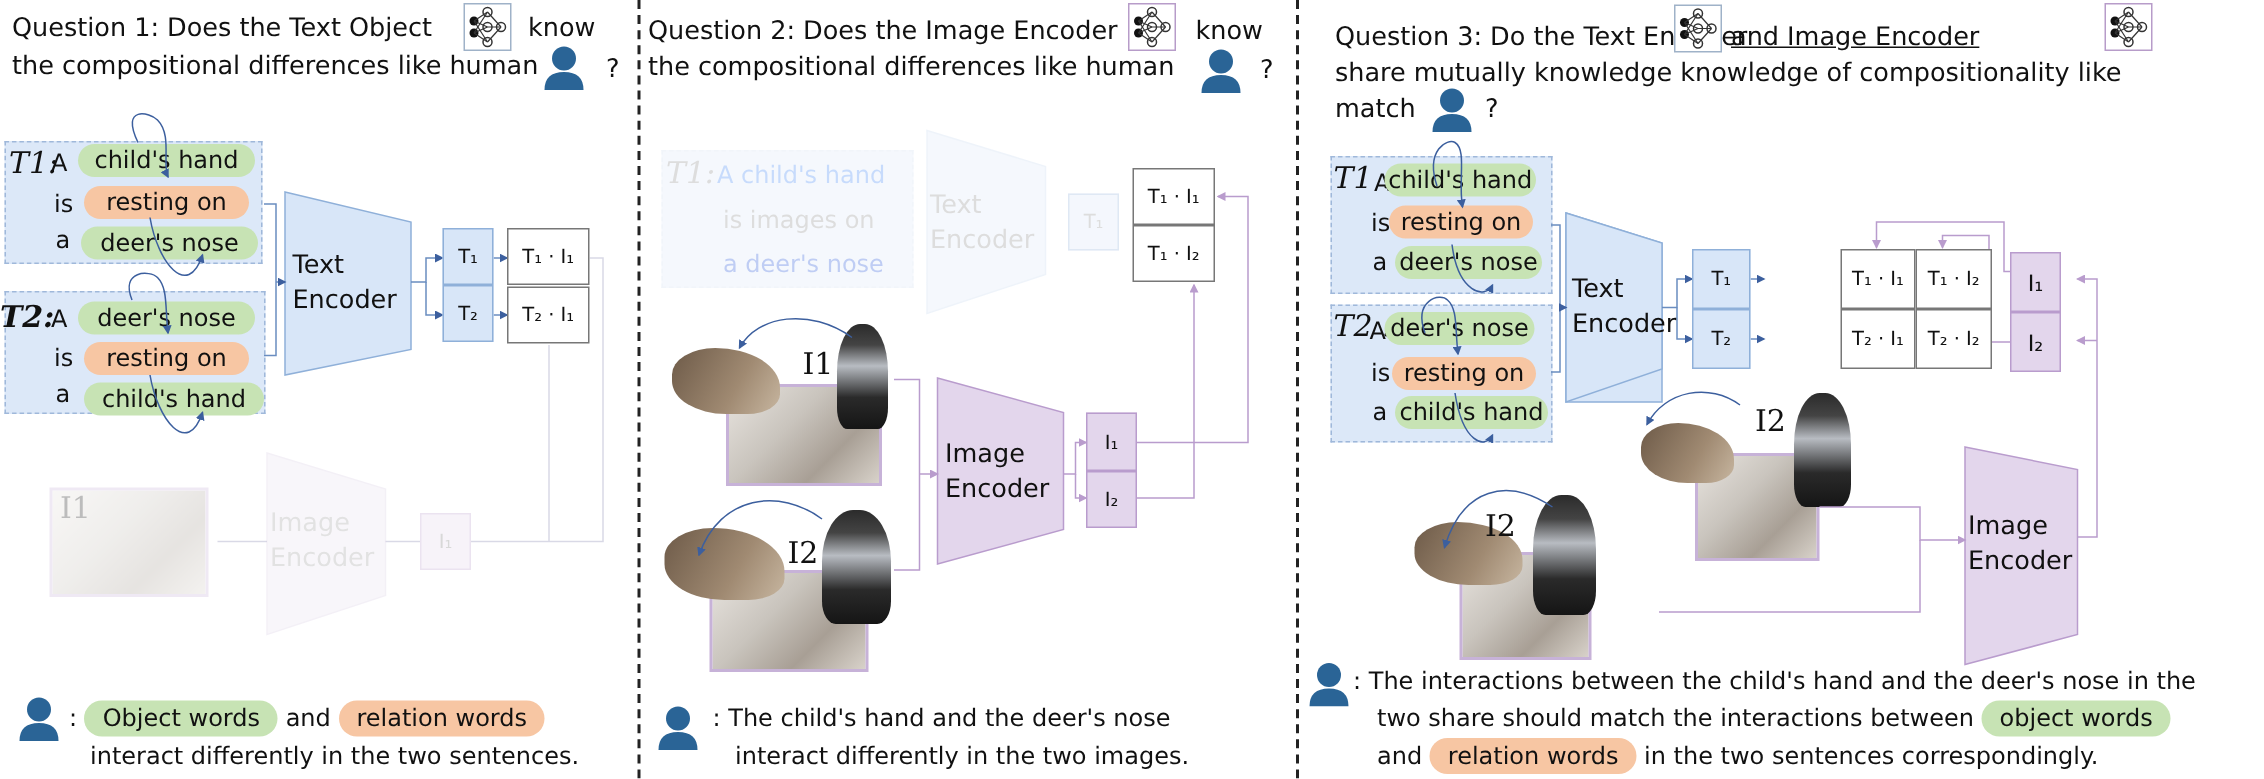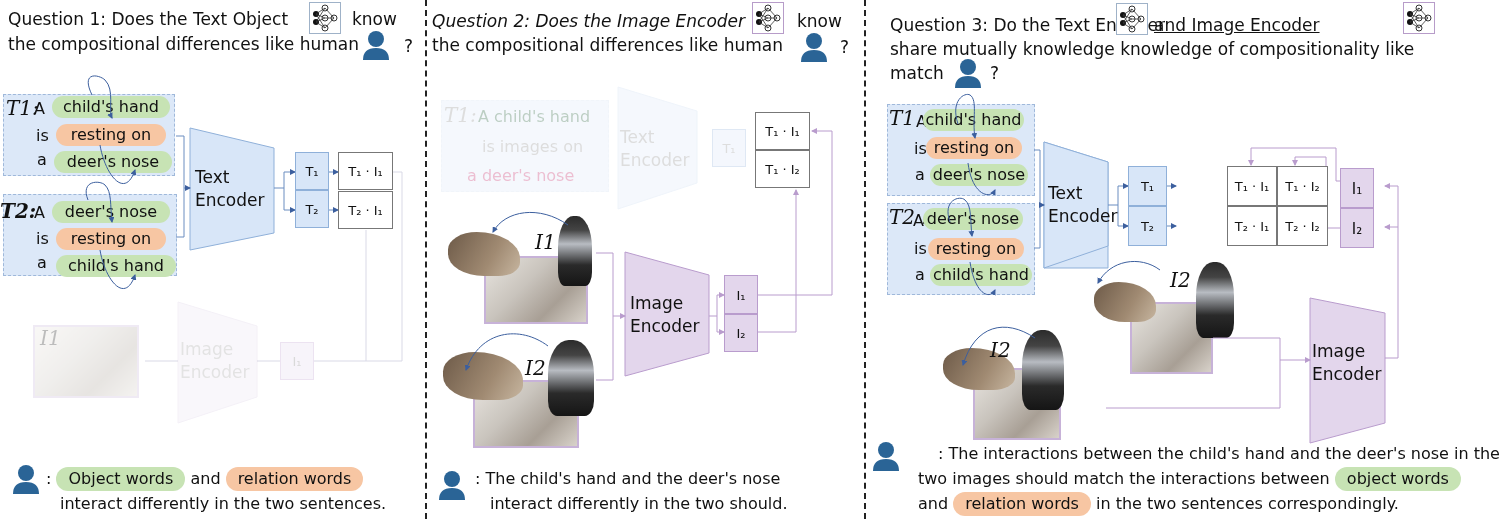--- a/index.html
+++ b/index.html
@@ -18,21 +18,21 @@
   .pill.obj { background:#c7e3b4; }
   .pill.rel { background:#f7c6a3; }
   .enc-label { position:absolute; font-size:17px; line-height:23px; }
   .cell { position:absolute; font-size:13px; text-align:center; box-sizing:border-box; }
   .cell.t { background:#d8e6f8; border:1px solid #8fb0d9; }
   .cell.i { background:#e3d6ec; border:1px solid #b99ccd; }
   .cell.m { background:#fff; border:1px solid #777; }
   .faded { opacity:0.28; }
   .photo { position:absolute; border:2px solid #c7b2d8; box-sizing:border-box;
            background:linear-gradient(135deg,#e8e4df 0%,#c9c4bd 40%,#a89f95 70%,#d8d2ca 100%); }
-  .img-label { position:absolute; font-family:"DejaVu Serif", serif; font-style:italic; font-size:20px; }
+  .img-label { position:absolute; font-family:"DejaVu Serif", serif; font-size:20px; }
   .cutout-deer { position:absolute; background:linear-gradient(120deg,#6d5a48,#a08a72 60%,#c7b6a0); border-radius:40% 60% 30% 50%; }
   .cutout-child { position:absolute; background:linear-gradient(180deg,#2b2b2b 0%,#444 20%,#b8bcc2 40%,#2a2a2a 70%,#151515 100%); border-radius:45% 45% 20% 20%; }
   .caption { position:absolute; font-size:16px; line-height:26px; white-space:nowrap; }
   .caption .pill-inline { display:inline-block; padding:0 12px; border-radius:12px; line-height:24px; }
   .pill-inline.obj { background:#c7e3b4; }
   .pill-inline.rel { background:#f7c6a3; }
   svg.overlay { position:absolute; left:0; top:0; }
 </style>
 </head>
 <body>
@@ -156,37 +156,37 @@
   <div class="caption" style="left:46px;top:466px;">
     <span>:</span>
     <span class="pill-inline obj">Object words</span>
     <span>and</span>
     <span class="pill-inline rel">relation words</span>
   </div>
   <div class="caption" style="left:60px;top:491px;">interact differently in the two sentences.</div>
 </div>
 
 <div>
-  <div class="q-title abs" style="left:432px;top:10px;font-style:italic;">Question 2: Does the Image Encoder</div>
+  <div class="q-title abs" style="left:432px;top:10px;">Question 2: Does the Image Encoder</div>
   <div class="nn-icon purple" style="left:752px;top:2px;"><svg width="30" height="30">
         <use href="#nn"></use>
       </svg></div>
   <div class="q-title abs" style="left:797px;top:10px;">know</div>
   <div class="q-title abs" style="left:432px;top:34px;">the compositional differences like human</div>
   <div class="person" style="left:800px;top:32px;"><svg width="28" height="30">
         <use href="#person"></use>
       </svg></div>
   <div class="q-title abs" style="left:840px;top:36px;">?</div>
 
   <div class="faded">
     <div class="sent-box" style="left:441px;top:100px;width:166px;height:90px;border-color:#cfdcee;"></div>
     <div class="sent-label" style="left:444px;top:103px;color:#888;">T1:</div>
-    <div class="word" style="left:478px;top:107px;color:#14532d;">A child's hand</div>
+    <div class="word" style="left:478px;top:107px;color:#3b82f6;">A child's hand</div>
     <div class="word" style="left:482px;top:137px;color:#888;">is images on</div>
-    <div class="word" style="left:467px;top:166px;color:#be185d;">a deer's nose</div>
+    <div class="word" style="left:482px;top:166px;color:#1d4ed8;">a deer's nose</div>
     <svg class="overlay" style="left:615px;top:85px;" width="90" height="130">
         <polygon points="3,2 82,26 82,98 3,124" fill="#dce8f8" stroke="#c5d7ee"></polygon>
       </svg>
     <div class="enc-label" style="left:620px;top:126px;width:75px;color:#888;">
       <div>Text</div>
       <div>Encoder</div>
     </div>
     <div class="cell t" style="left:712px;top:129px;width:34px;height:38px;line-height:38px;color:#888;">T₁</div>
   </div>
 
@@ -223,21 +223,21 @@
     <div>Image</div>
     <div>Encoder</div>
   </div>
   <div class="cell i" style="left:724px;top:275px;width:34px;height:39px;line-height:39px;">I₁</div>
   <div class="cell i" style="left:724px;top:314px;width:34px;height:38px;line-height:38px;">I₂</div>
 
   <div class="person" style="left:438px;top:470px;"><svg width="28" height="30">
         <use href="#person"></use>
       </svg></div>
   <div class="caption" style="left:475px;top:466px;">: The child's hand and the deer's nose</div>
-  <div class="caption" style="left:490px;top:491px;">interact differently in the two should.</div>
+  <div class="caption" style="left:490px;top:491px;">interact differently in the two images.</div>
 </div>
 
 <div>
   <div class="q-title abs" style="left:890px;top:14px;">Question 3: Do the Text Encoder</div>
   <div class="nn-icon" style="left:1116px;top:3px;"><svg width="30" height="30">
         <use href="#nn"></use>
       </svg></div>
   <div class="q-title abs" style="left:1154px;top:14px;text-decoration:underline;">and Image Encoder</div>
   <div class="nn-icon purple" style="left:1403px;top:2px;"><svg width="30" height="30">
         <use href="#nn"></use>
@@ -324,23 +324,23 @@
   <div class="cell i" style="left:1340px;top:208px;width:34px;height:40px;line-height:40px;font-size:15px;">I₂</div>
 
   <div class="enc-label" style="left:1312px;top:340px;width:72px;">
     <div>Image</div>
     <div>Encoder</div>
   </div>
 
   <div class="person" style="left:872px;top:441px;"><svg width="28" height="30">
         <use href="#person"></use>
       </svg></div>
-  <div class="caption" style="left:938px;top:441px;">: The interactions between the child's hand and the deer's nose in the</div>
+  <div class="caption" style="left:902px;top:441px;">: The interactions between the child's hand and the deer's nose in the</div>
   <div class="caption" style="left:918px;top:466px;">
-    <span>two images should match the interactions between</span>
+    <span>two share should match the interactions between</span>
     <span class="pill-inline obj">object words</span>
   </div>
   <div class="caption" style="left:918px;top:491px;">
     <span>and</span>
     <span class="pill-inline rel">relation words</span>
     <span>in the two sentences correspondingly.</span>
   </div>
 </div>
 
 </body></html>

